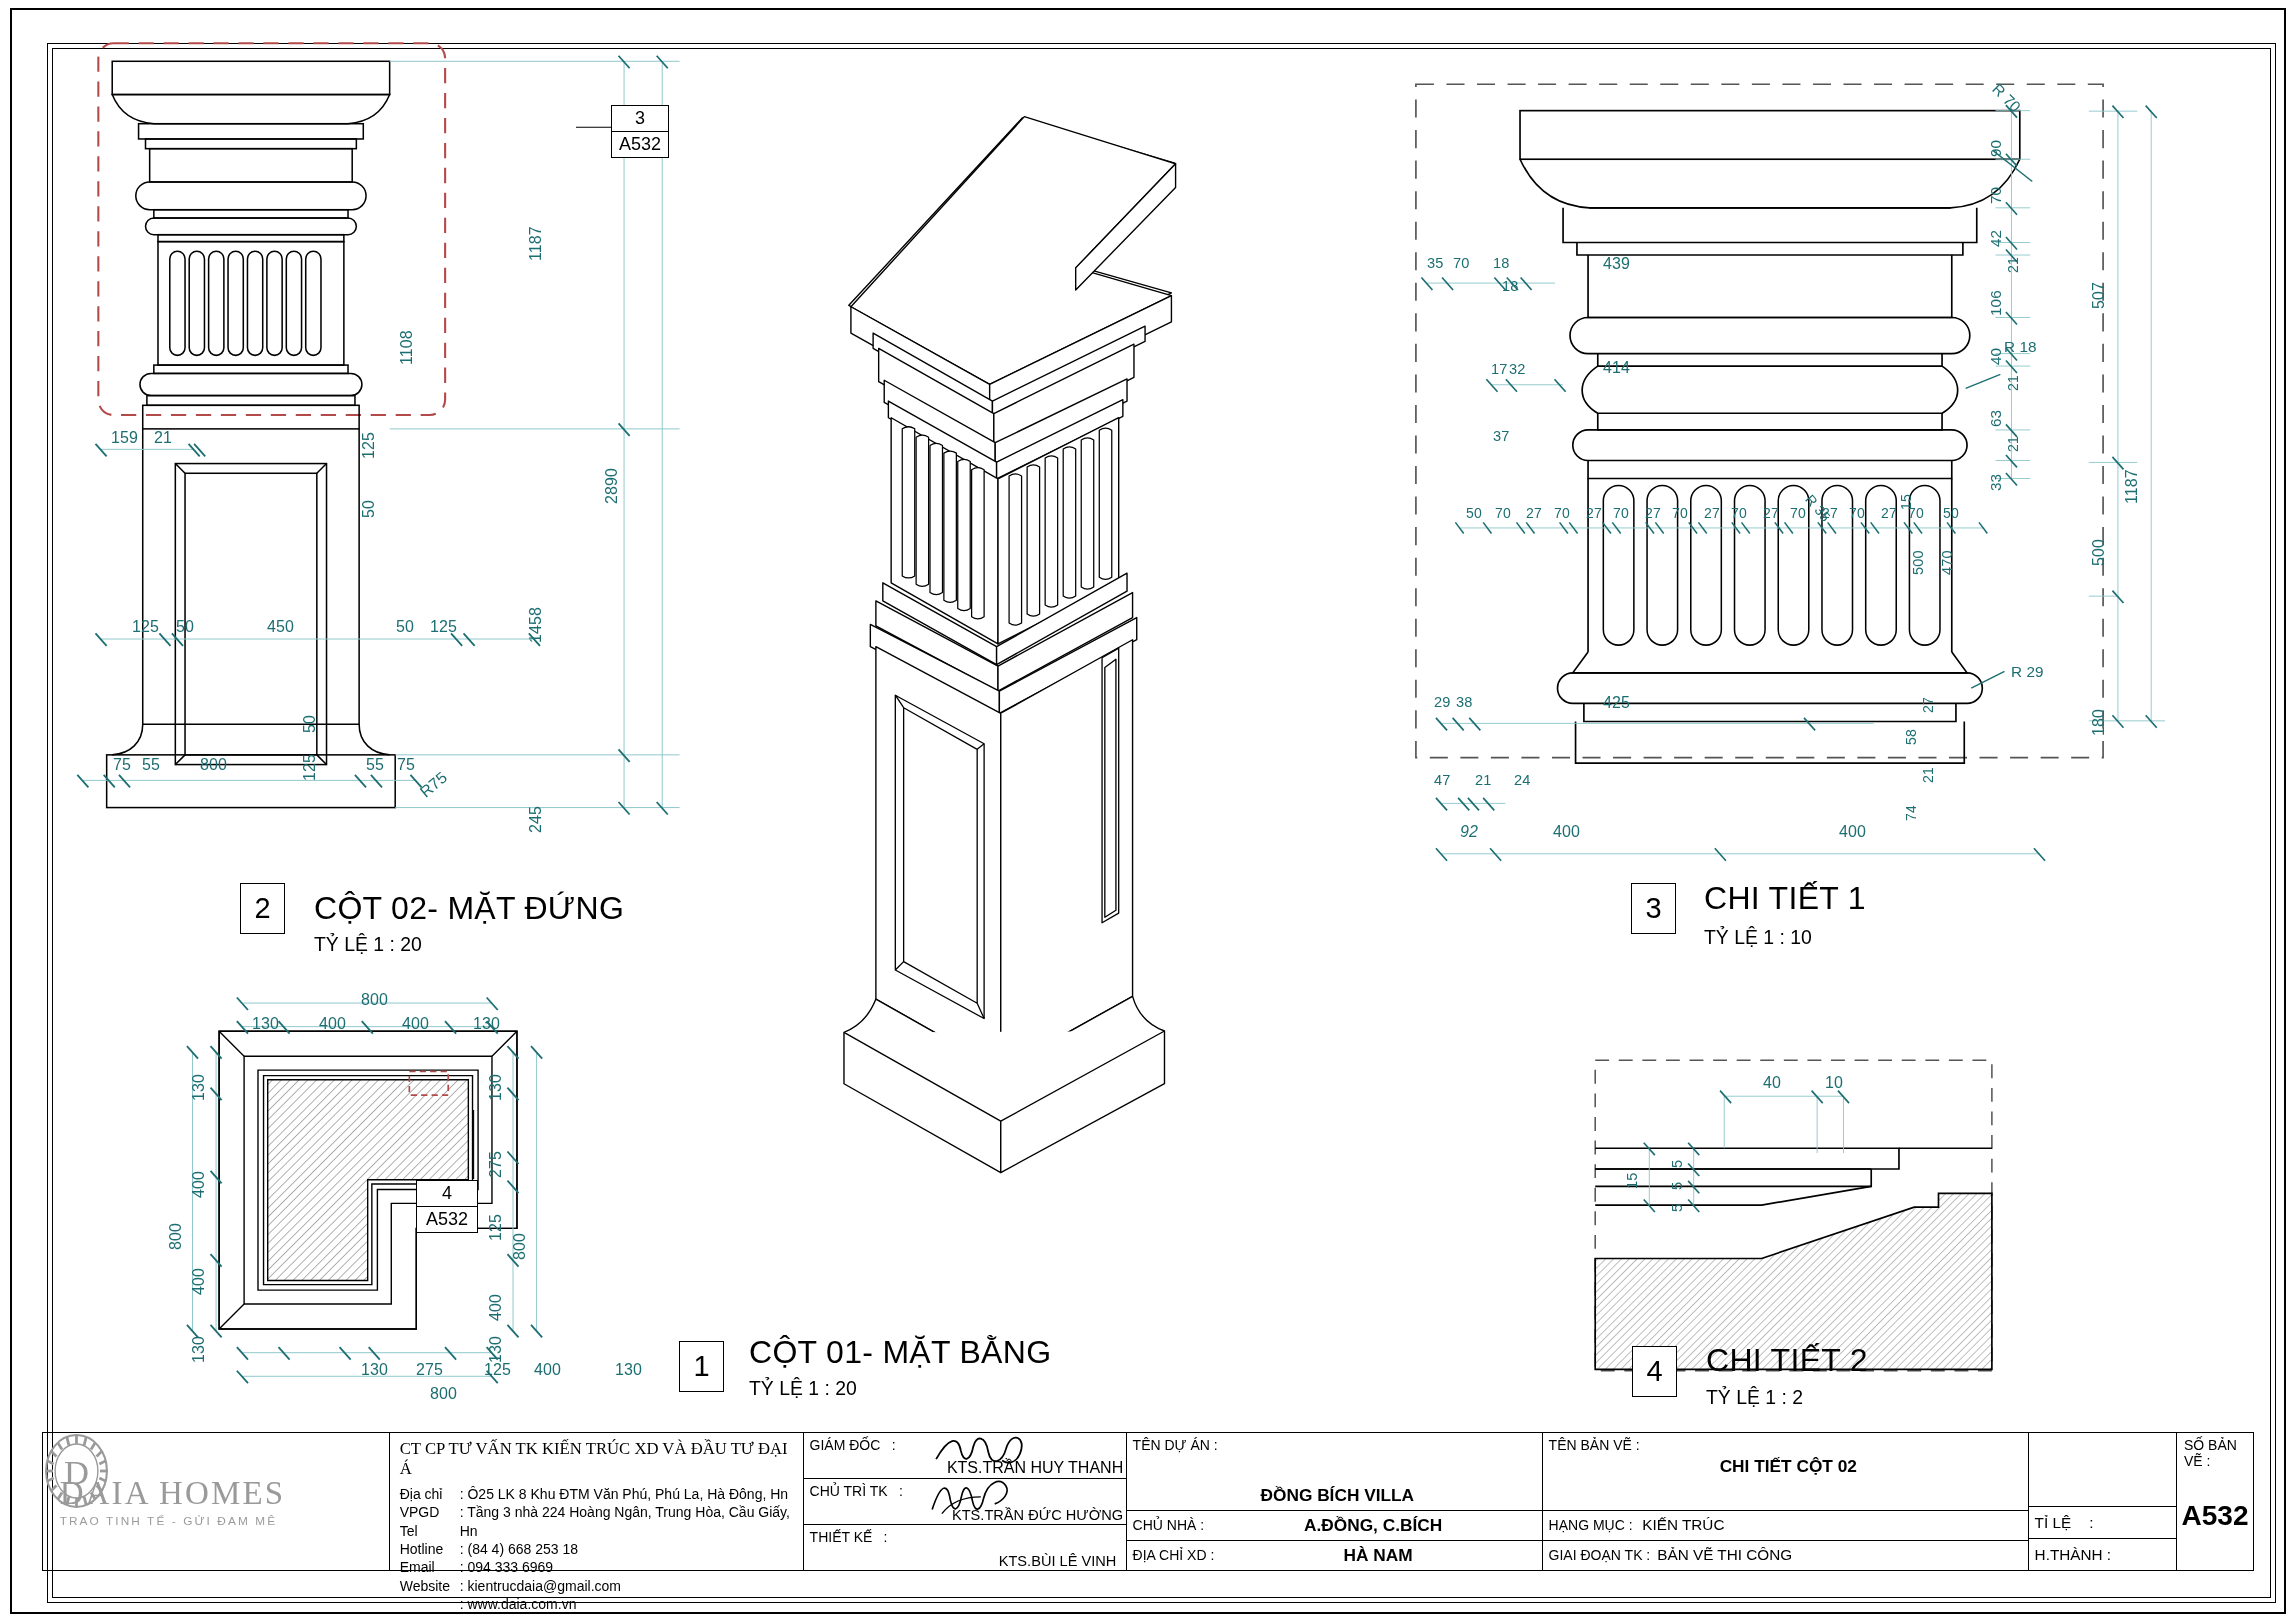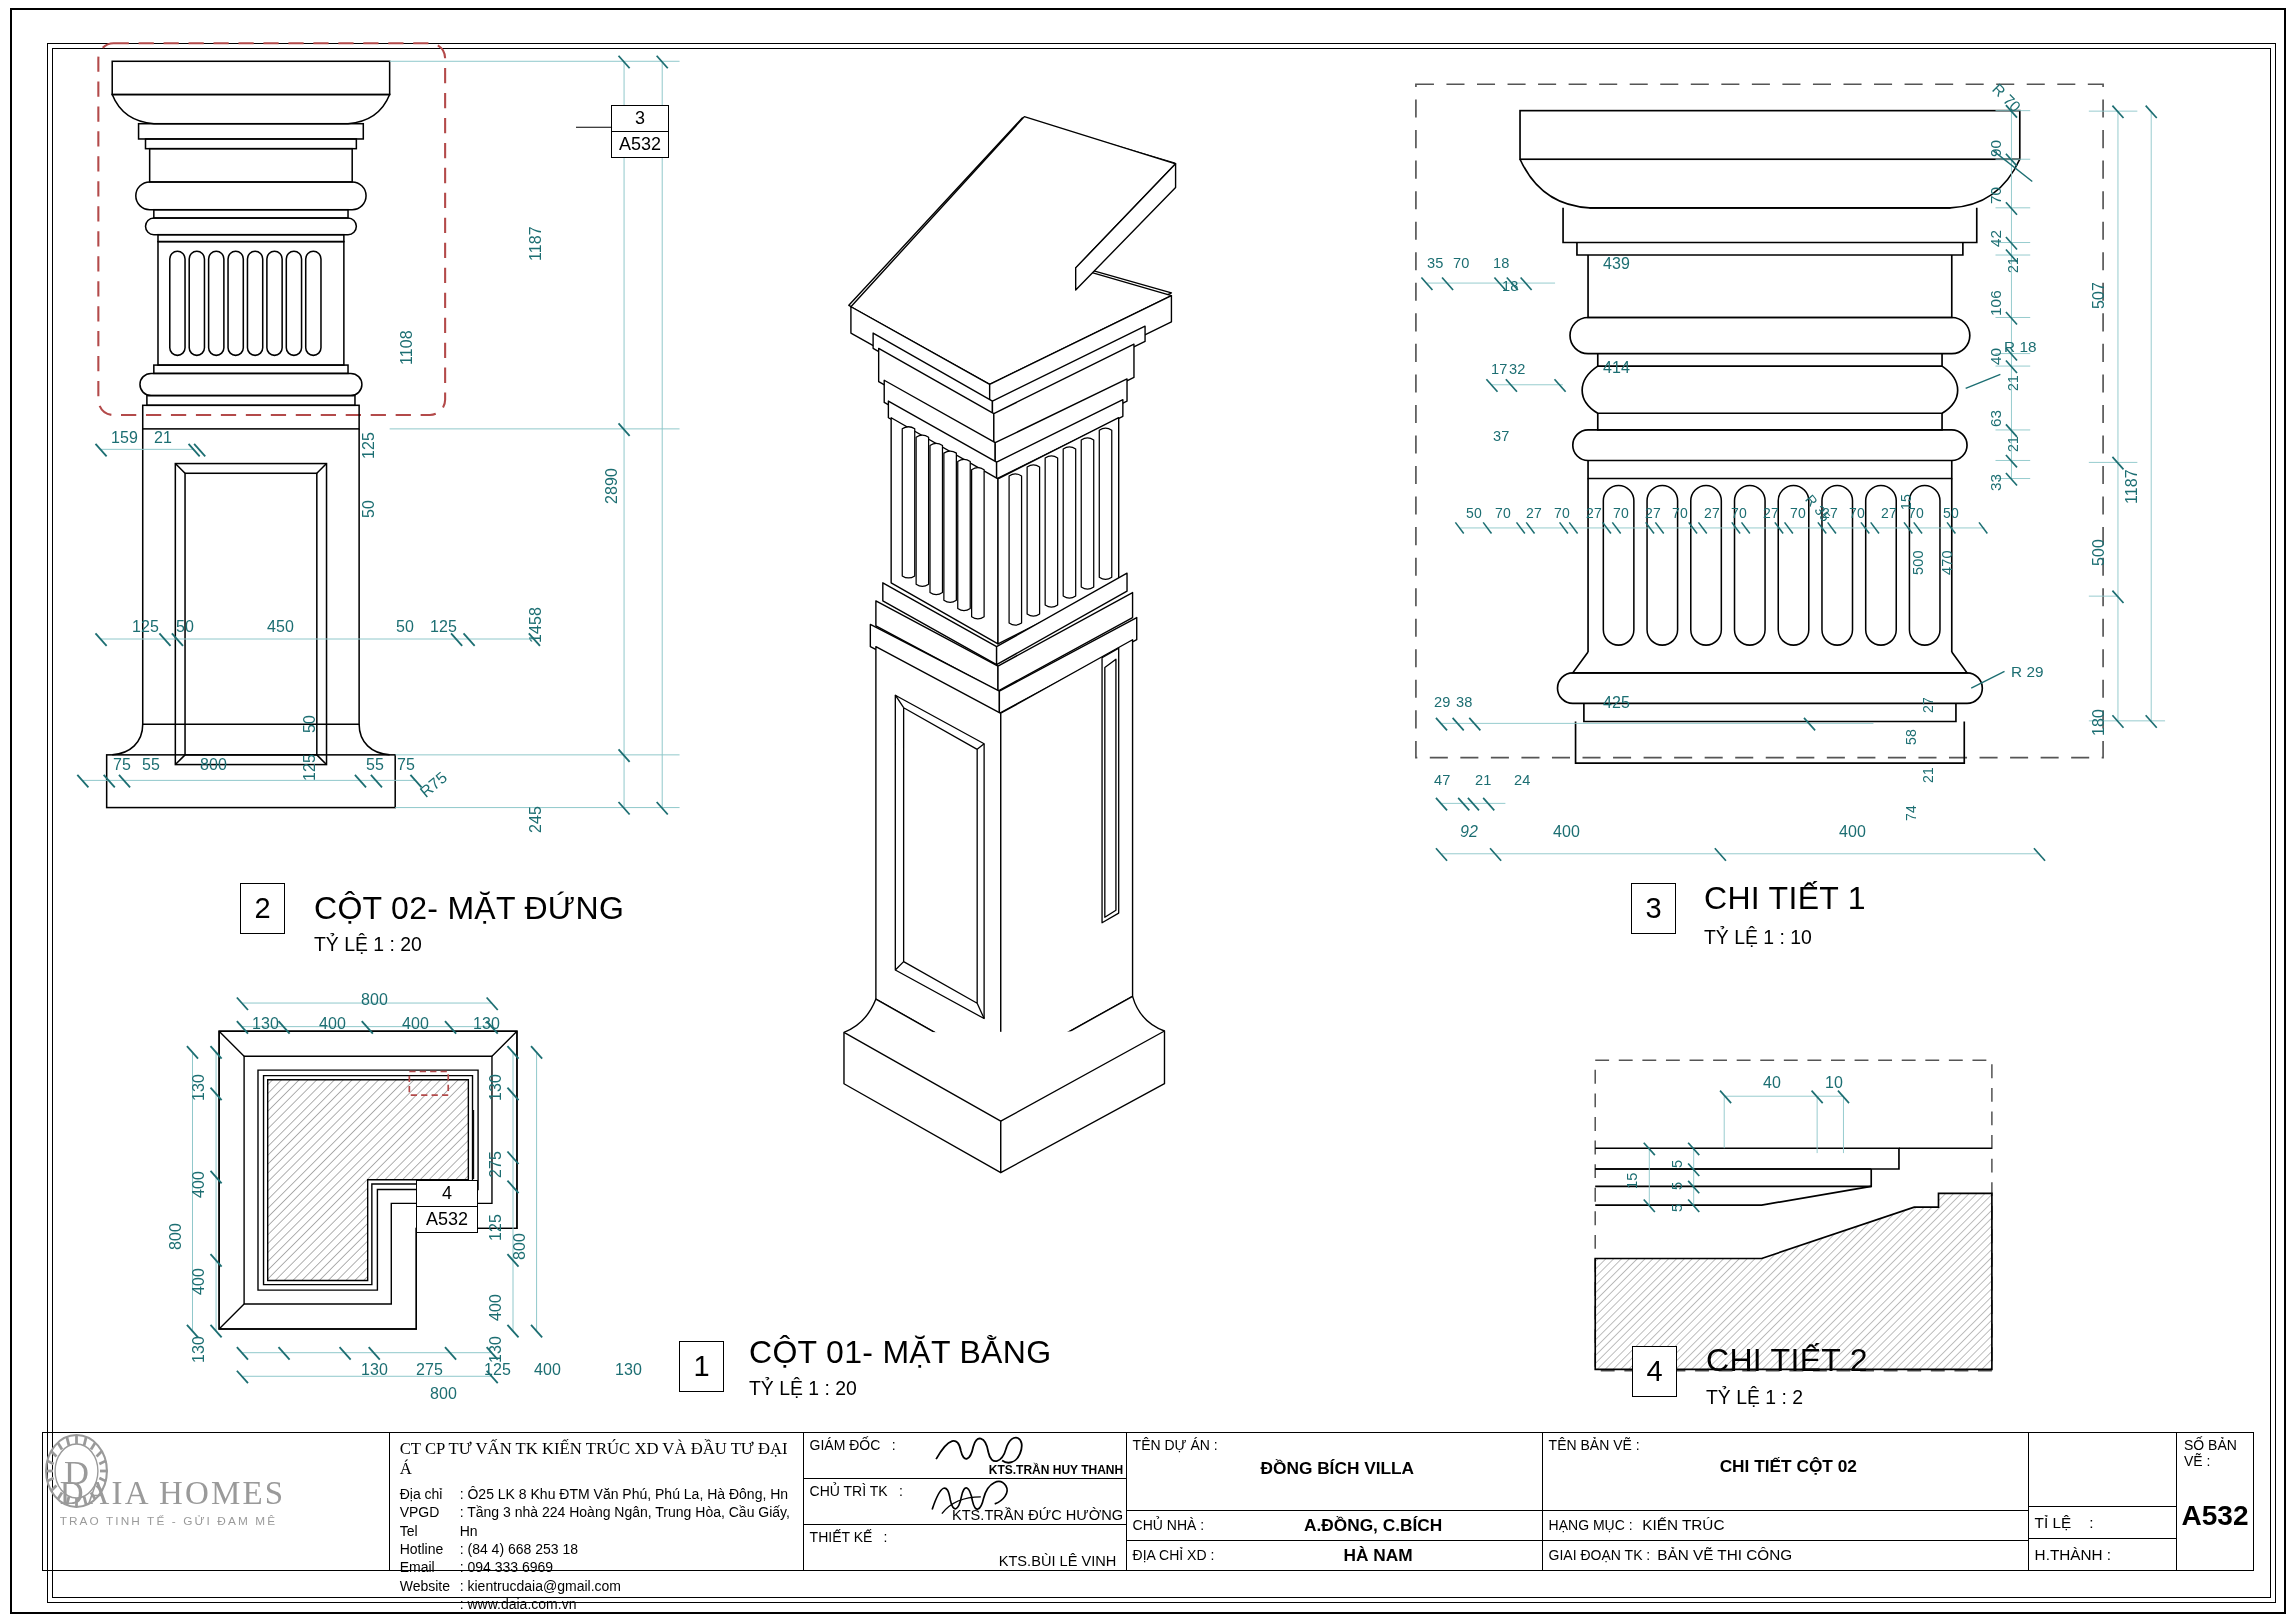--- a/index.html
+++ b/index.html
@@ -734,42 +734,42 @@
     </div>
   </div>
 
   <div class="cell" style="width:323px;display:flex;flex-direction:column;">
     <div style="flex:1;border-bottom:1px solid #000;position:relative;padding:2.8px 0 0 5.6px;">
       <span style="font-size:14px;">GIÁM ĐỐC</span>
       <span style="font-size:14px;margin-left:7px;">:</span>
       <svg width="125" height="33" style="left:126px;top:0px;" viewBox="0 0 180 48">
         <path d="M8 38 C 26 6, 40 4, 44 26 C 48 44, 58 40, 62 20 C 66 2, 80 4, 84 28 C 88 48, 104 44, 110 22 C 118 -4, 140 6, 130 30 C 124 44, 112 46, 104 40" fill="none" stroke="#000" stroke-width="2.6"></path>
       </svg>
-      <div style="position:absolute;right:2.8px;bottom:1.4px;font-size:12px;font-weight:bold;">KTS.TRẦN HUY THANH</div>
+      <div style="position:absolute;right:2.8px;bottom:1.4px;font-size:16px;">KTS.TRẦN HUY THANH</div>
     </div>
     <div style="flex:1;border-bottom:1px solid #000;position:relative;padding:2.8px 0 0 5.6px;">
       <span style="font-size:14px;">CHỦ TRÌ TK</span>
       <span style="font-size:14px;margin-left:7px;">:</span>
       <svg width="139" height="39" style="left:124px;top:-2.8px;" viewBox="0 0 200 56">
         <path d="M6 48 C 18 12, 28 8, 32 34 C 36 54, 44 50, 48 30 C 52 10, 60 14, 64 36 C 68 54, 76 50, 80 32 C 86 8, 104 2, 112 14 C 118 24, 108 36, 96 40" fill="none" stroke="#000" stroke-width="2.4"></path>
         <path d="M20 54 C 34 36, 54 30, 76 30" fill="none" stroke="#000" stroke-width="2"></path>
       </svg>
       <div style="position:absolute;right:2.8px;bottom:1.4px;font-size:14.6px;">KTS.TRẦN ĐỨC HƯỜNG</div>
     </div>
     <div style="flex:1;position:relative;padding:2.8px 0 0 5.6px;">
       <span style="font-size:14px;">THIẾT KẾ</span>
       <span style="font-size:14px;margin-left:7px;">:</span>
       <div style="position:absolute;right:9.7px;bottom:1.4px;font-size:14.6px;">KTS.BÙI LÊ VINH</div>
     </div>
   </div>
 
   <div class="cell" style="width:416px;display:flex;flex-direction:column;">
     <div style="height:73px;border-bottom:1.7px solid #000;position:relative;padding:3.5px 0 0 5.6px;">
       <div class="tb-lbl">TÊN DỰ ÁN :</div>
-      <div class="tb-val" style="margin-top:5px;">ĐỒNG BÍCH VILLA</div>
+      <div class="tb-val" style="margin-top:32px;">ĐỒNG BÍCH VILLA</div>
     </div>
     <div style="flex:1;border-bottom:1px solid #000;display:flex;align-items:center;padding-left:5.6px;">
       <span class="tb-lbl">CHỦ NHÀ    :</span>
       <span class="tb-val" style="flex:1;">A.ĐỒNG, C.BÍCH</span>
     </div>
     <div style="flex:1;display:flex;align-items:center;padding-left:5.6px;">
       <span class="tb-lbl">ĐỊA CHỈ XD :</span>
       <span class="tb-val" style="flex:1;">HÀ NAM</span>
     </div>
   </div>

